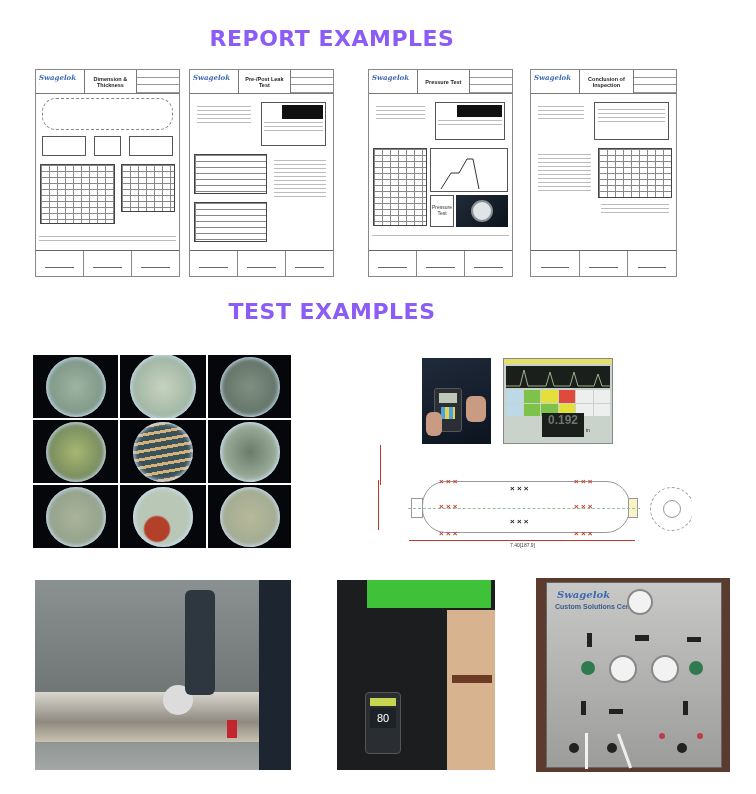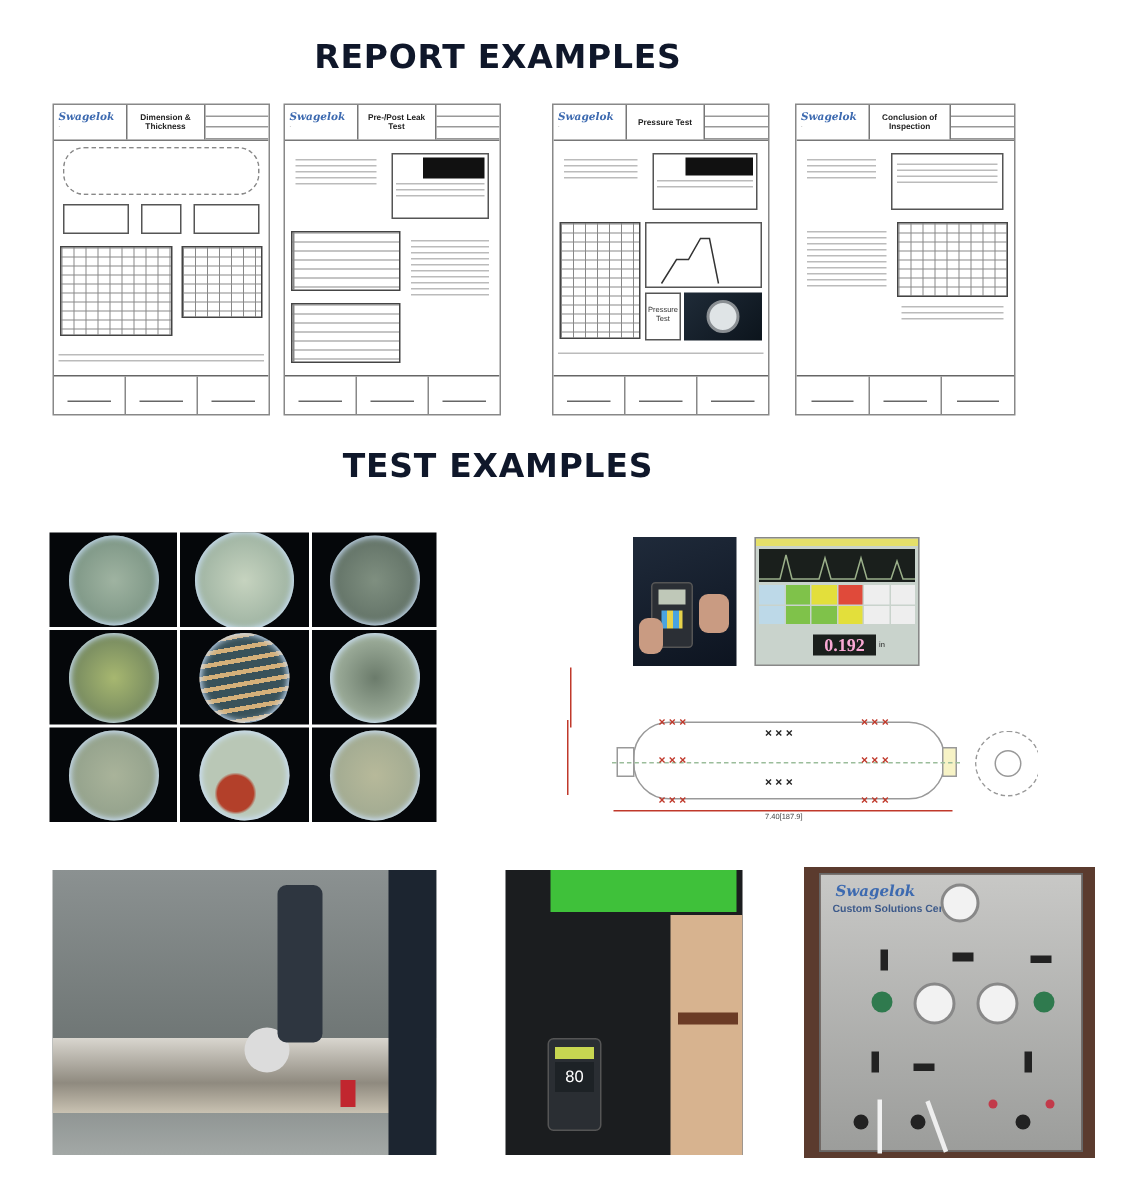--- a/index.html
+++ b/index.html
@@ -1,17 +1,17 @@
 <!DOCTYPE html>
 <html><head>
 <meta charset="utf-8">
 <style>
   *{box-sizing:border-box;margin:0;padding:0}
   body{width:756px;height:794px;background:#ffffff;font-family:"Liberation Sans",sans-serif;position:relative;overflow:hidden}
-  .heading{position:absolute;left:0;width:664px;text-align:center;color:#0f172a;font-family:"DejaVu Sans",sans-serif;font-weight:bold;font-size:22px;letter-spacing:0.5px}
+  .heading{position:absolute;left:0;width:664px;text-align:center;color:#8b5cf6;font-family:"DejaVu Sans",sans-serif;font-weight:bold;font-size:22px;letter-spacing:0.5px}
   .report{position:absolute;top:69px;height:208px;background:#fff;border:1px solid #888;overflow:hidden;font-size:4px;color:#333}
   .rhead{height:24px;border-bottom:1px solid #777;display:flex}
   .rlogo{width:34%;border-right:1px solid #777;padding:3px;color:#3d6ab0;font-weight:bold;font-size:7px;font-family:"DejaVu Serif",serif;font-style:italic}
   .rlogo small{display:block;font-size:3px;color:#999;font-style:normal}
   .rtitle{flex:1;display:flex;align-items:center;justify-content:center;font-size:5.5px;font-weight:bold;color:#222;text-align:center;padding:2px}
   .rmeta{width:30%;border-left:1px solid #777;display:flex;flex-direction:column}
   .rmeta div{flex:1;border-bottom:1px solid #999}
   .lines{padding:3px}
   .ln{height:1px;background:#bbb;margin:3px 0}
   .box{border:1px solid #555;margin:2px 3px}
@@ -271,21 +271,21 @@
       <div style="background:#e04a3a"></div>
       <div style="background:#eee"></div>
       <div style="background:#eee"></div>
     <div style="background:#bdd9e8"></div>
       <div style="background:#7fc24a"></div>
       <div style="background:#7fc24a"></div>
       <div style="background:#e3df3b"></div>
       <div style="background:#eee"></div>
       <div style="background:#eee"></div>
   </div>
-  <div style="position:absolute;left:38px;bottom:6px;width:42px;height:14px;background:#1a1f1c;color:#f9a8d4;font-family:Liberation Serif, serif;font-size:12px;font-weight:bold;text-align:center;line-height:14px">0.192</div>
+  <div style="position:absolute;left:38px;bottom:6px;width:42px;height:24px;background:#1a1f1c;color:#737373;font-family:Liberation Sans, sans-serif;font-size:12px;font-weight:bold;text-align:center;line-height:14px">0.192</div>
   <div style="position:absolute;left:82px;bottom:10px;font-size:5px;color:#222">in</div>
 </div>
 
 <div class="photo" style="left:372px;top:445px;width:320px;height:110px">
   <div style="position:absolute;left:8px;top:-80px;width:1px;height:120px;background:#c0392b"></div>
   <div style="position:absolute;left:6px;top:35px;width:1px;height:50px;background:#c0392b"></div>
   <div style="position:absolute;left:50px;top:36px;width:208px;height:52px;border:1px solid #999;border-radius:24px"></div>
   <div style="position:absolute;left:39px;top:53px;width:12px;height:20px;border:1px solid #999"></div>
   <div style="position:absolute;left:256px;top:53px;width:10px;height:20px;border:1px solid #999;background:#f7f3c6"></div>
   <div style="position:absolute;left:36px;top:63px;width:232px;border-top:1px dashed #9bbd9b"></div>

